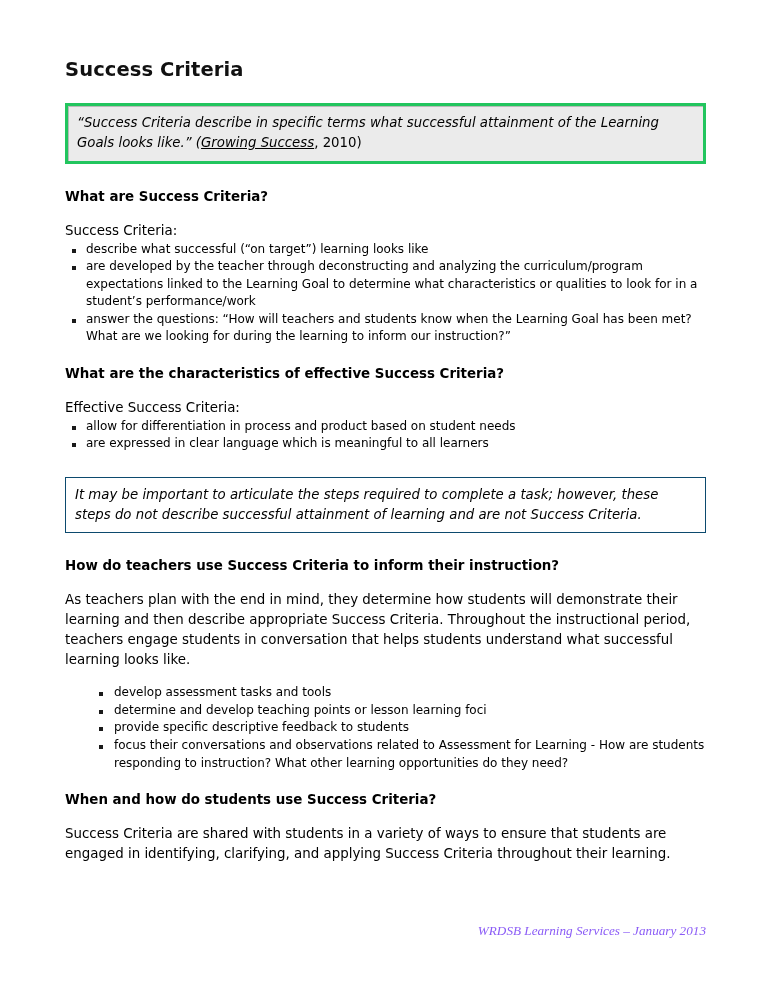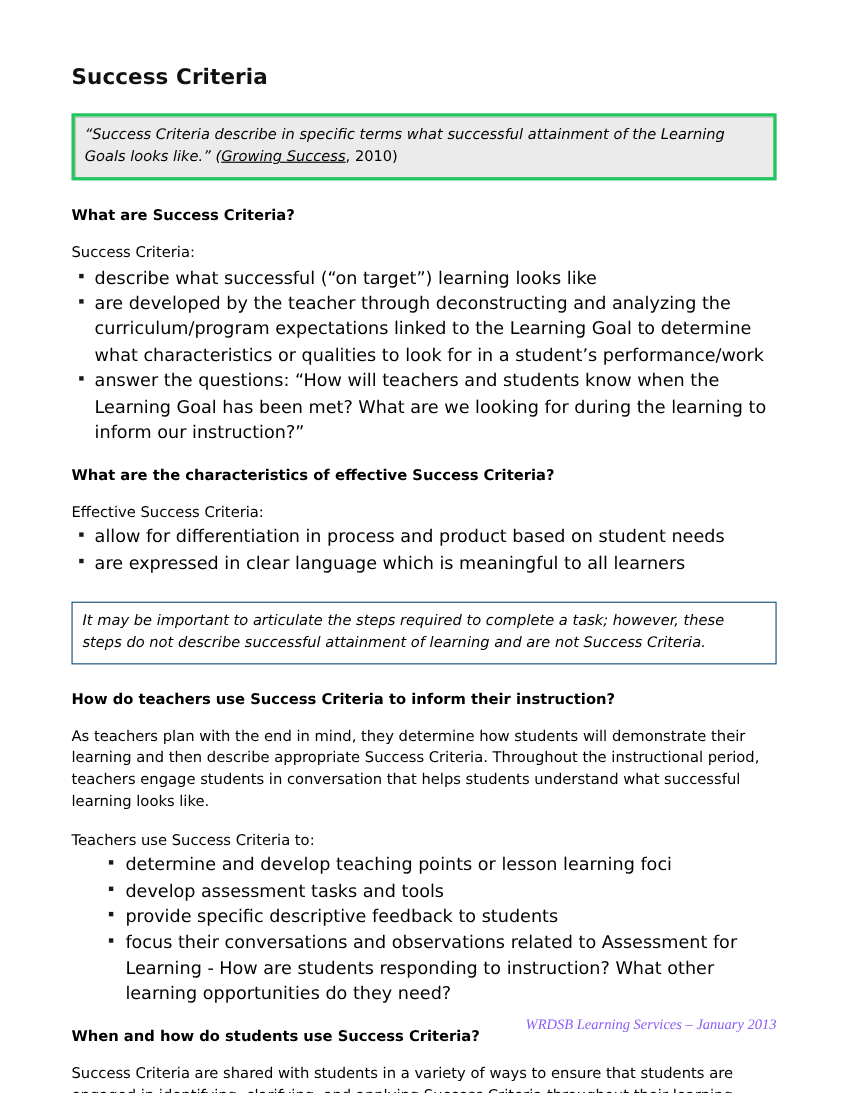--- a/index.html
+++ b/index.html
@@ -87,21 +87,21 @@
   }
 
   
   ul.bullets {
     list-style: none;
     margin: 0;
     padding: 0;
   }
   ul.bullets > li {
     position: relative;
-    font-size: 16px;
+    font-size: 12px;
     line-height: 1.465;
     padding-left: 21px;
     margin: 0;
     color: #000;
   }
   ul.bullets > li::before {
     content: "";
     position: absolute;
     left: 7px;
     top: 8px;
@@ -166,24 +166,23 @@
   <div class="gap-xl"></div>
 
   <div class="callout callout-plain">It may be important to articulate the steps required to complete a task; however, these steps do not describe successful attainment of learning and are not Success Criteria.</div>
 
   <div class="gap-xl"></div>
 
   <h2 class="section-heading">How do teachers use Success Criteria to inform their instruction?</h2>
   <div class="gap-md"></div>
   <p class="body-text">As teachers plan with the end in mind, they determine how students will demonstrate their learning and then describe appropriate Success Criteria.  Throughout the instructional period, teachers engage students in conversation that helps students understand what successful learning looks like.</p>
   <div class="gap-md"></div>
-  <p class="body-text">Teachers use Success Criteria to:</p>
   <ul class="bullets indented">
+    <li>develop assessment tasks and tools</li>
     <li>determine and develop teaching points or lesson learning foci</li>
-    <li>develop assessment tasks and tools</li>
     <li>provide specific descriptive feedback to students</li>
     <li>focus their conversations and observations related to Assessment for Learning -  How are students responding to instruction? What other learning opportunities do they need?</li>
   </ul>
 
   <div class="gap-lg"></div>
 
   <h2 class="section-heading">When and how do students use Success Criteria?</h2>
   <div class="gap-md"></div>
   <p class="body-text">Success Criteria are shared with students in a variety of ways to ensure that students are engaged in identifying, clarifying, and applying Success Criteria throughout their learning.</p>
   <div class="gap-md"></div>

